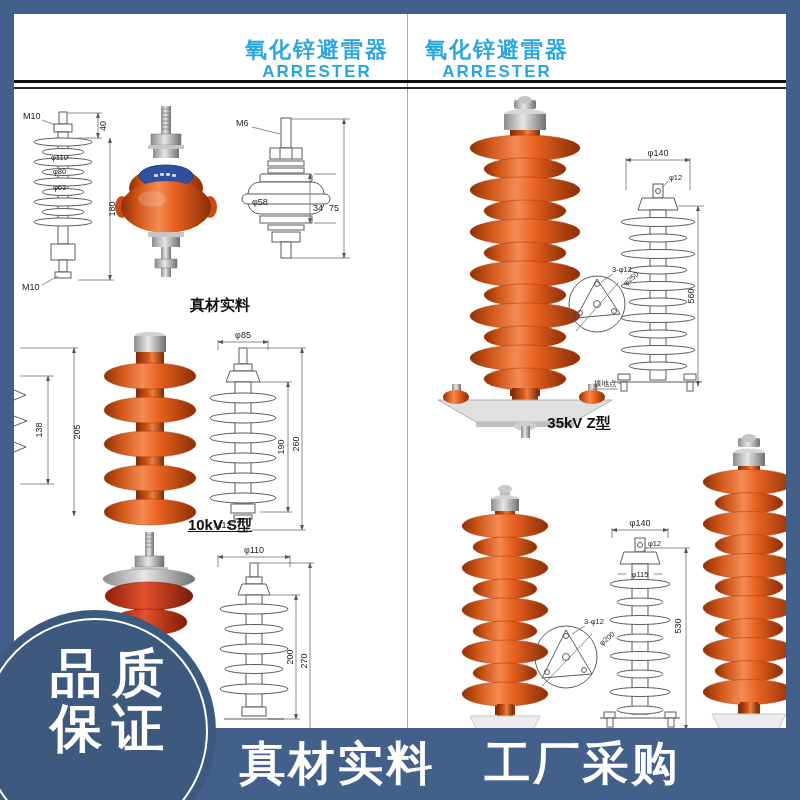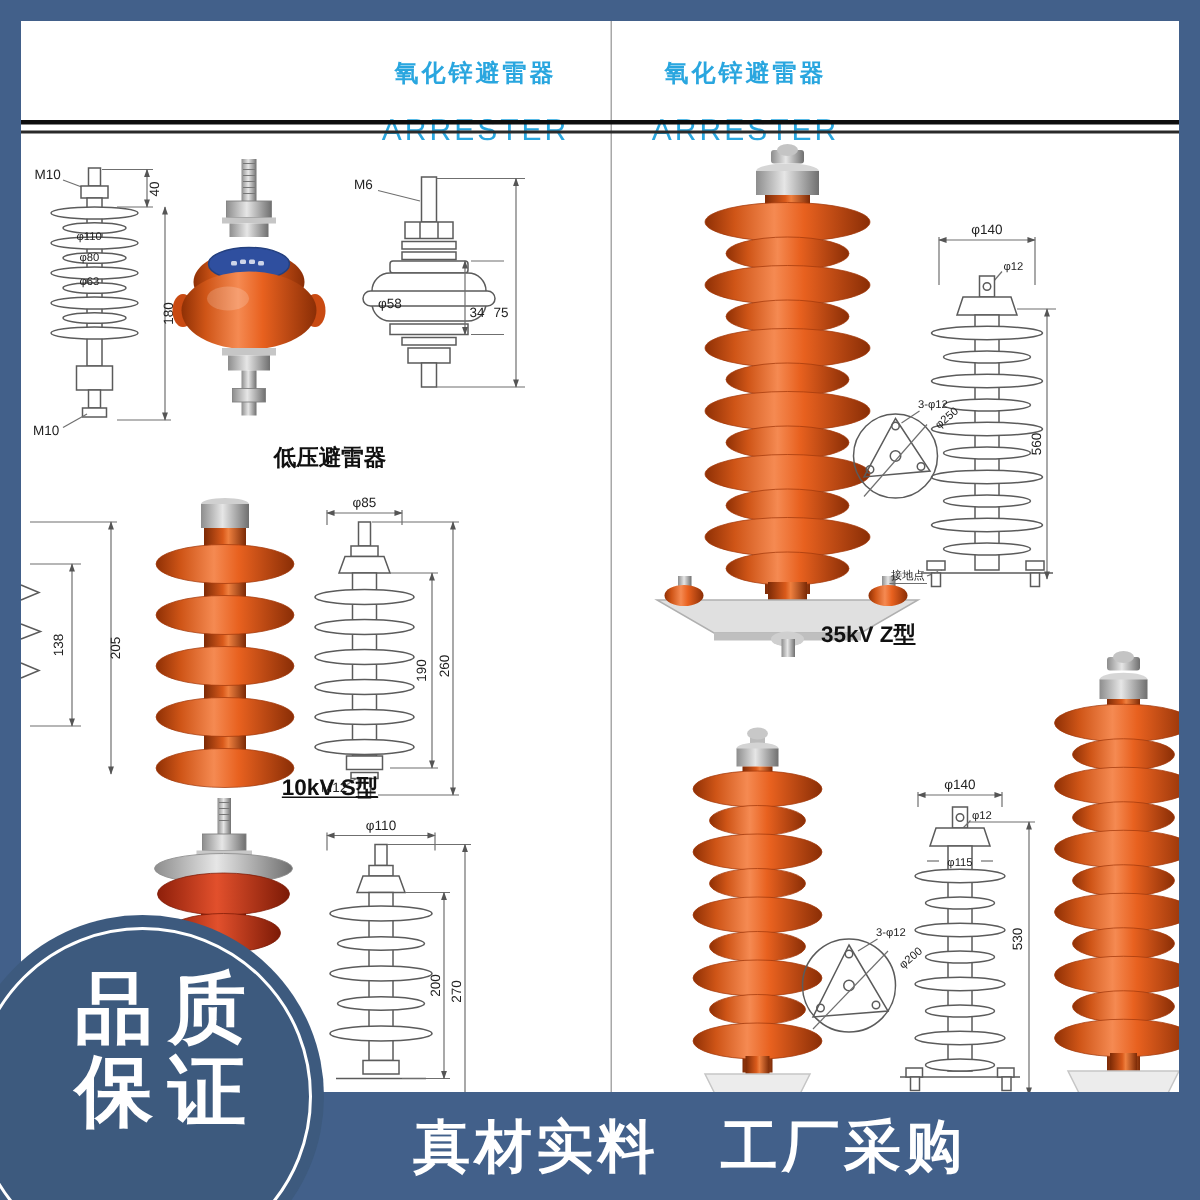--- a/index.html
+++ b/index.html
@@ -3,26 +3,26 @@
 <meta charset="utf-8">
 <style>
   html,body{margin:0;padding:0;background:#fff;}
   #page{position:relative;width:800px;height:800px;background:#fff;overflow:hidden;
         font-family:"Liberation Sans",sans-serif;}
   .abs{position:absolute;}
   
   .frame{background:var(--frame,#42608a);z-index:25;}
   #footer-bar{left:0;top:728px;width:800px;height:72px;background:var(--frame,#42608a);z-index:20;
               display:flex;align-items:center;justify-content:center;}
-  #footer-slogan{color:#fff;font-size:38px;font-weight:bold;letter-spacing:3px;
+  #footer-slogan{color:#fff;font-size:46px;font-weight:bold;letter-spacing:3px;
                  width:680px;text-align:center;margin-left:120px;}
   
   .hdr{width:210px;text-align:center;color:var(--accent,#29a6df);z-index:6;}
-  .hdr .t1{font-size:16px;font-weight:bold;letter-spacing:2px;line-height:24px;}
-  .hdr .t2{font-size:20px;font-weight:normal;letter-spacing:2px;line-height:19px;margin-top:16px;}
+  .hdr .t1{font-size:22px;font-weight:bold;letter-spacing:2px;line-height:24px;}
+  .hdr .t2{font-size:17px;font-weight:bold;letter-spacing:2px;line-height:19px;}
   #header-rule{left:14px;top:80px;width:772px;height:4px;border-top:3px solid #0d0d0d;
                border-bottom:2px solid #2a2a2a;z-index:6;}
   #panel-divider{left:407px;top:14px;width:1px;height:714px;background:#a8a8a8;z-index:4;}
   
   .cap{font-size:15px;font-weight:bold;color:#111;text-align:center;z-index:6;}
   
   svg.draw{position:absolute;z-index:5;overflow:visible;}
   .ln{fill:none;stroke:#5b5b5b;stroke-width:1;}
   .lnf{fill:#fff;stroke:#5b5b5b;stroke-width:1;}
   .dim{stroke:#6f6f6f;stroke-width:.8;fill:none;}
@@ -169,21 +169,21 @@
     <line class="dim" x1="90" y1="64" x2="112" y2="64"></line>
     <line class="dim" x1="90" y1="113" x2="112" y2="113"></line>
     <line class="dim" x1="86" y1="64" x2="86" y2="113" marker-start="url(#arr)" marker-end="url(#arr)"></line>
     <text class="dtx" x="89" y="101">34</text>
     <line class="dim" x1="67" y1="9" x2="126" y2="9"></line>
     <line class="dim" x1="67" y1="148" x2="126" y2="148"></line>
     <line class="dim" x1="120" y1="9" x2="120" y2="148" marker-start="url(#arr)" marker-end="url(#arr)"></line>
     <text class="dtx" x="105" y="101">75</text>
   </svg>
 
-  <div class="abs cap" style="left:160px;top:296px;width:120px;">低压避雷器</div>
+  <div class="abs cap" style="left:160px;top:296px;width:120px;">真材实料</div>
 
   <svg class="draw" style="left:14px;top:330px" width="90" height="200" viewBox="0 0 90 200">
     <line class="dim" x1="6" y1="18" x2="64" y2="18"></line>
     <line class="dim" x1="60" y1="18" x2="60" y2="186" marker-start="url(#arr)" marker-end="url(#arr)"></line>
     <text class="dtx mid" transform="rotate(-90 66 102)" x="66" y="102">205</text>
     <line class="dim" x1="6" y1="46" x2="40" y2="46"></line>
     <line class="dim" x1="6" y1="154" x2="40" y2="154"></line>
     <line class="dim" x1="34" y1="46" x2="34" y2="154" marker-start="url(#arr)" marker-end="url(#arr)"></line>
     <text class="dtx mid" transform="rotate(-90 28 100)" x="28" y="100">138</text>
     <path class="ln" d="M0,60 L12,65 L0,70"></path>

